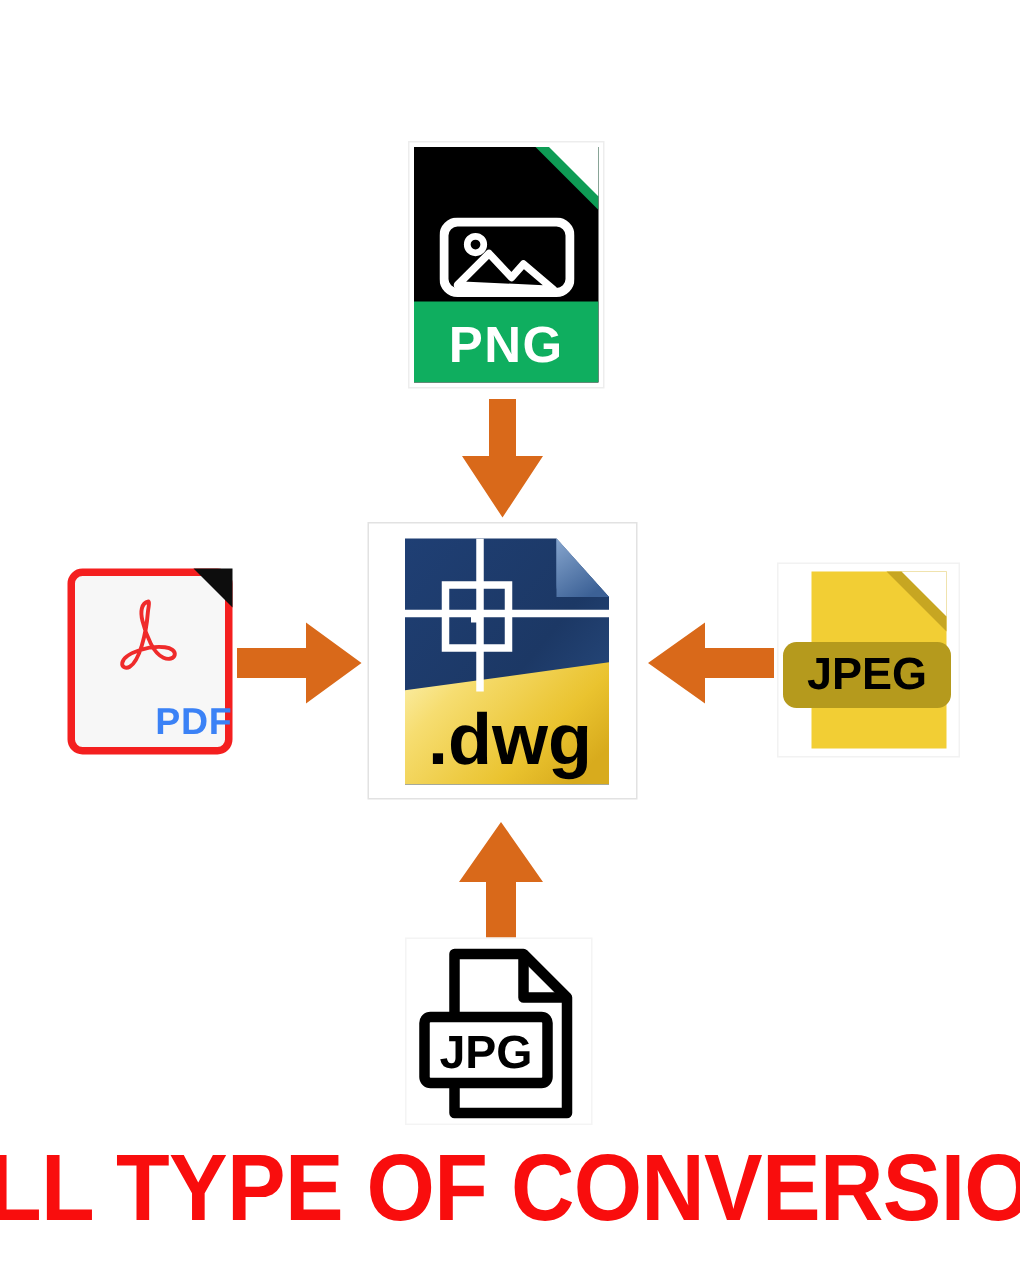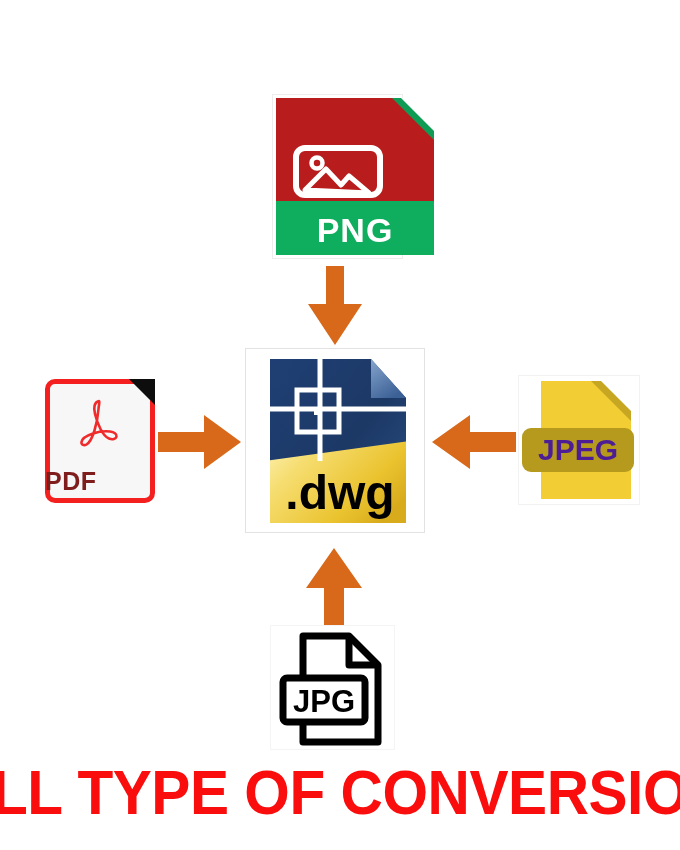--- a/index.html
+++ b/index.html
@@ -27,23 +27,22 @@
   
   #png-icon {
     left: 272px; top: 94px; width: 131px; height: 165px;
     border: 1px solid #ededed;
     background: #ffffff;
     padding: 3px;
   }
   .png-body {
     position: relative;
     width: 100%; height: 100%;
-    background: #b91c1c;
+    background: #000000;
     overflow: hidden;
-    padding-left: 35px;
   }
   .png-fold-shadow {
     position: absolute; right: 0; top: 0;
     width: 0; height: 0;
     border-top: 42px solid #0e9c55;
     border-left: 42px solid transparent;
   }
   .png-fold-white {
     position: absolute; right: 0; top: 0;
     width: 0; height: 0;
@@ -105,22 +104,22 @@
   }
   .pdf-acrobat {
     position: absolute;
     left: 50%; top: 14px;
     transform: translateX(-50%);
     width: 62px; height: 62px;
   }
   .pdf-label {
     position: absolute;
     left: 0; right: 0; bottom: 9px;
-    text-align: left;
-    color: #7f1d1d;
+    text-align: right;
+    color: #3b82f6;
     font-size: 25px;
     font-weight: bold;
     letter-spacing: 0.5px;
     line-height: 1;
   }
 
   
   #jpeg-icon {
     left: 518px; top: 375px; width: 122px; height: 130px;
     background: #ffffff;
@@ -146,21 +145,21 @@
   .jpeg-badge {
     position: absolute;
     left: 3px; top: 52px;
     width: 112px; height: 44px;
     background: #b59a1d;
     border-radius: 9px;
   }
   .jpeg-badge-text {
     position: absolute; inset: 0;
     display: flex; align-items: center; justify-content: center;
-    color: #4c1d95;
+    color: #000000;
     font-size: 30px;
     font-weight: bold;
     letter-spacing: 0px;
     text-align: center;
   }
 
   
   #jpg-icon {
     left: 270px; top: 625px; width: 125px; height: 125px;
     background: #ffffff;

